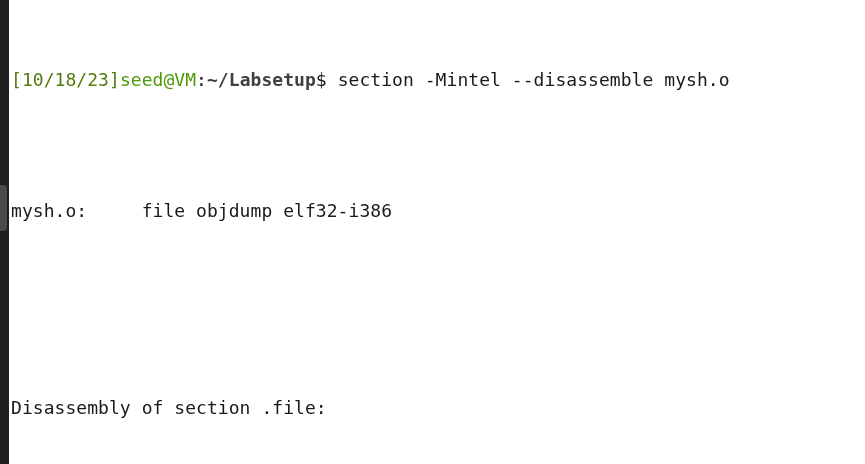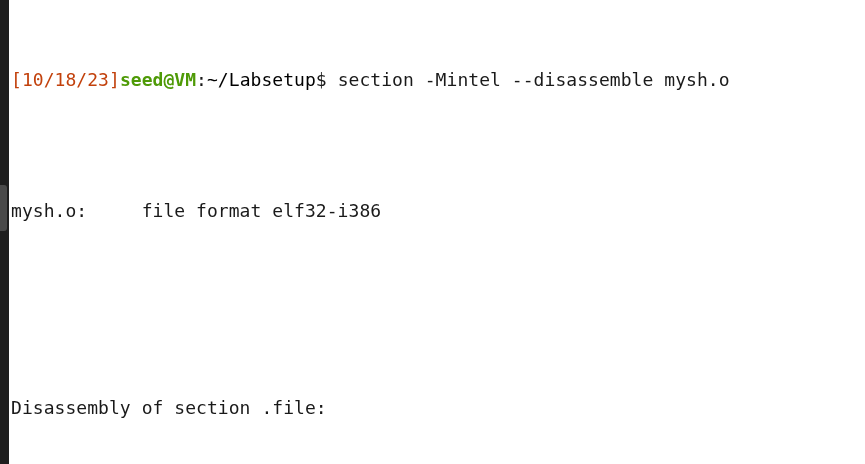--- a/index.html
+++ b/index.html
@@ -42,39 +42,39 @@
       font-size: 18px;
       line-height: 21.9px;
       color: #1a1a1a;
       white-space: pre;
       letter-spacing: 0.05px;
     }
     .line {
       height: 21.9px;
       white-space: pre;
     }
-    .p-date { color: #c2410c; }
-    .p-user { color: #4e9a06; font-weight: bold; }
+    .p-date { color: #4d7c0f; }
+    .p-user { color: #4e9a06; font-weight: normal; }
     .p-colon { color: #1a1a1a; }
-    .p-path { color: #000000; font-weight: normal; }
+    .p-path { color: #404040; font-weight: bold; }
     .p-dollar { color: #1a1a1a; }
   </style>
 </head>
 <body>
 
 <div class="terminal">
   <div class="left-strip">
     <div class="scroll-thumb"></div>
   </div>
 
   <div class="screen">
     
     <div class="line"><span class="p-date">[10/18/23]</span><span class="p-user">seed@VM</span><span class="p-colon">:</span><span class="p-path">~/Labsetup</span><span class="p-dollar">$ </span><span>section -Mintel --disassemble mysh.o</span></div>
     <div class="line"> </div>
-    <div class="line">mysh.o:     file format elf32-i386</div>
+    <div class="line">mysh.o:     file objdump elf32-i386</div>
     <div class="line"> </div>
     <div class="line"> </div>
     <div class="line">Disassembly of section .file:</div>
     <div class="line"> </div>
     
 
     
 
     
     

